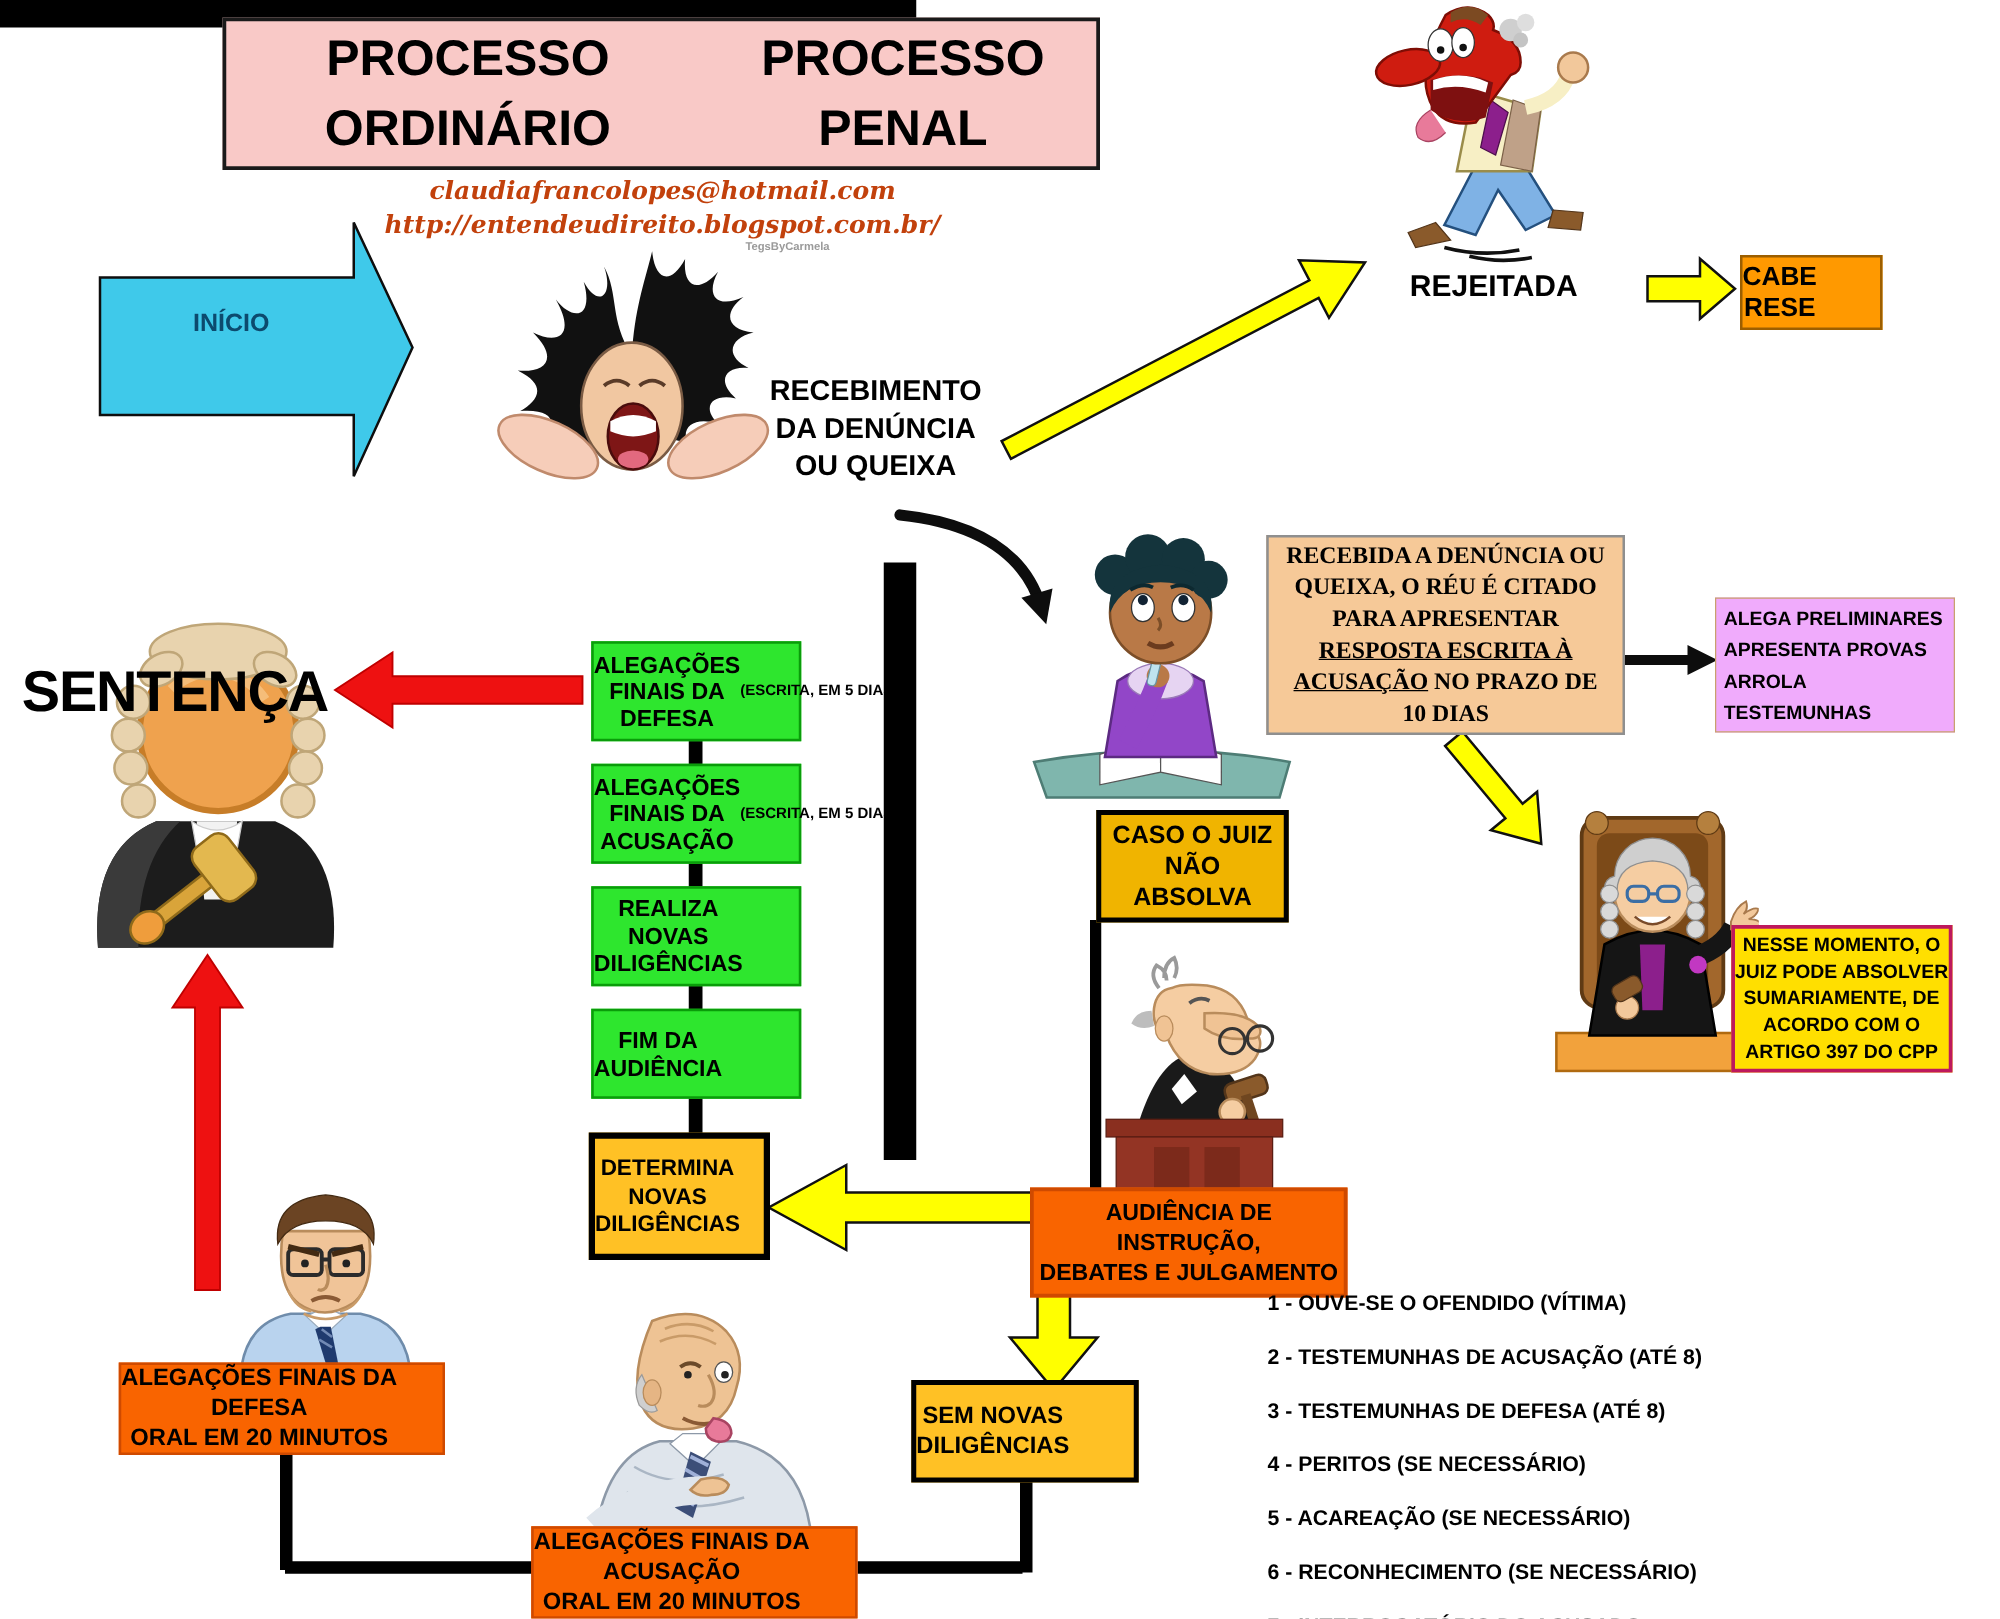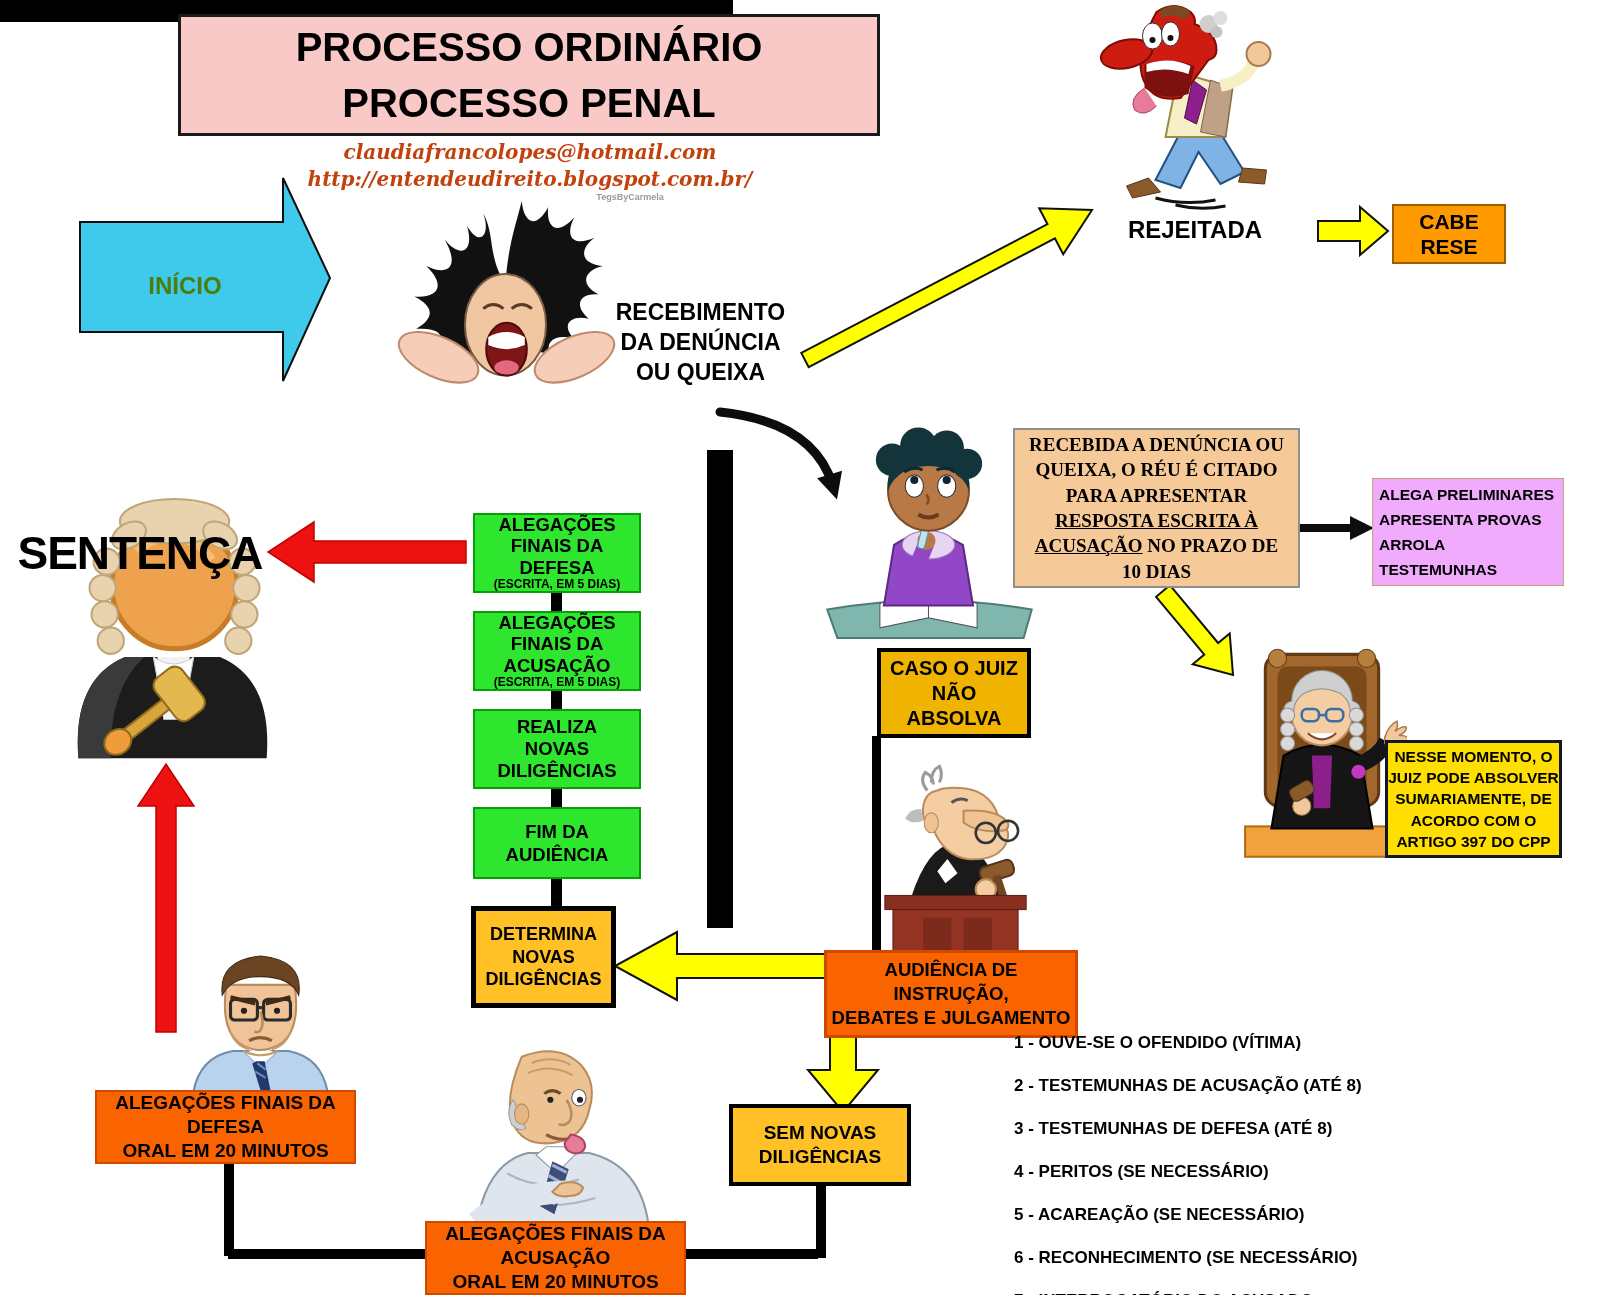--- a/index.html
+++ b/index.html
@@ -1,29 +1,29 @@
 <!DOCTYPE html>
 <html lang="pt-br"><head>
 <meta charset="utf-8">
 <title>Processo Ordinário - Processo Penal</title>
 <style>
   html,body{margin:0;padding:0;background:#fff;}
   #stage{position:relative;width:1600px;height:1295px;background:#fff;overflow:hidden;
          font-family:"Liberation Sans", sans-serif;color:#000;}
   .clip{position:absolute;}
   .conn{position:absolute;background:#000;}
-  .box{position:absolute;box-sizing:border-box;display:flex;flex-direction:column;
-       align-items:center;justify-content:center;text-align:center;font-weight:700;
+  .box{position:absolute;box-sizing:border-box;display:flex;flex-direction:row;
+       align-items:center;justify-content:space-between;text-align:center;font-weight:700;
        white-space:pre-line;line-height:1.25;}
   .lbl{position:absolute;font-weight:700;text-align:center;white-space:pre-line;}
   .pink{background:#f9c9c7;border:3px solid #1a1a1a;}
   .orange-sm{background:#ff9900;border:2px solid #9c5f00;}
   .peach{background:#f6c998;border:2px solid #8f8f8f;}
   .peach-plain{background:#f0abfc;border:1px solid #c9a06e;}
-  .yellowbox{background:#ffdf00;border:3px solid #0f172a;}
+  .yellowbox{background:#ffdf00;border:3px solid #be185d;}
   .goldbox{background:#f0b400;border:4px solid #000;}
   .gold2{background:#ffc125;border:4px solid #000;}
   .orangebox{background:#f96400;border:3px solid #cf4a00;}
   .greenbox{background:#2ee62e;border:2px solid #0a9c0a;}
   .ul{text-decoration:underline;}
   .credits{position:absolute;text-align:center;font-family:"DejaVu Serif",serif;
            font-style:italic;font-weight:700;font-size:20px;color:#c2410c;}
   .watermark{position:absolute;font-size:9px;font-weight:700;color:#9a9a9a;text-align:center;}
   .sub{font-size:12px;font-weight:700;white-space:nowrap;}
   .listline{display:block;}
@@ -266,21 +266,21 @@
 
   <div class="box pink" style="left:178px;top:14px;width:702px;height:122px;font-size:40px;line-height:1.4;">
     <span>PROCESSO ORDINÁRIO</span>
     <span>PROCESSO PENAL</span>
   </div>
 
   <div class="credits" style="left:250px;top:140px;width:560px;">claudiafrancolopes@hotmail.com</div>
   <div class="credits" style="left:250px;top:167px;width:560px;">http://entendeudireito.blogspot.com.br/</div>
   <div class="watermark" style="left:560px;top:192px;width:140px;">TegsByCarmela</div>
 
-  <div class="lbl" style="left:110px;top:272px;width:150px;font-size:24px;color:#4d7c0f;">INÍCIO</div>
+  <div class="lbl" style="left:110px;top:248px;width:150px;font-size:20px;color:#0c4a6e;">INÍCIO</div>
 
   <div class="lbl" style="left:598px;top:298px;width:205px;font-size:23px;line-height:1.3;">RECEBIMENTO
 DA DENÚNCIA
 OU QUEIXA</div>
 
   <div class="lbl" style="left:1115px;top:216px;width:160px;font-size:24px;">REJEITADA</div>
 
   <div class="box orange-sm" style="left:1392px;top:204px;width:114px;height:60px;font-size:21px;line-height:1.2;">CABE
 RESE</div>
 

